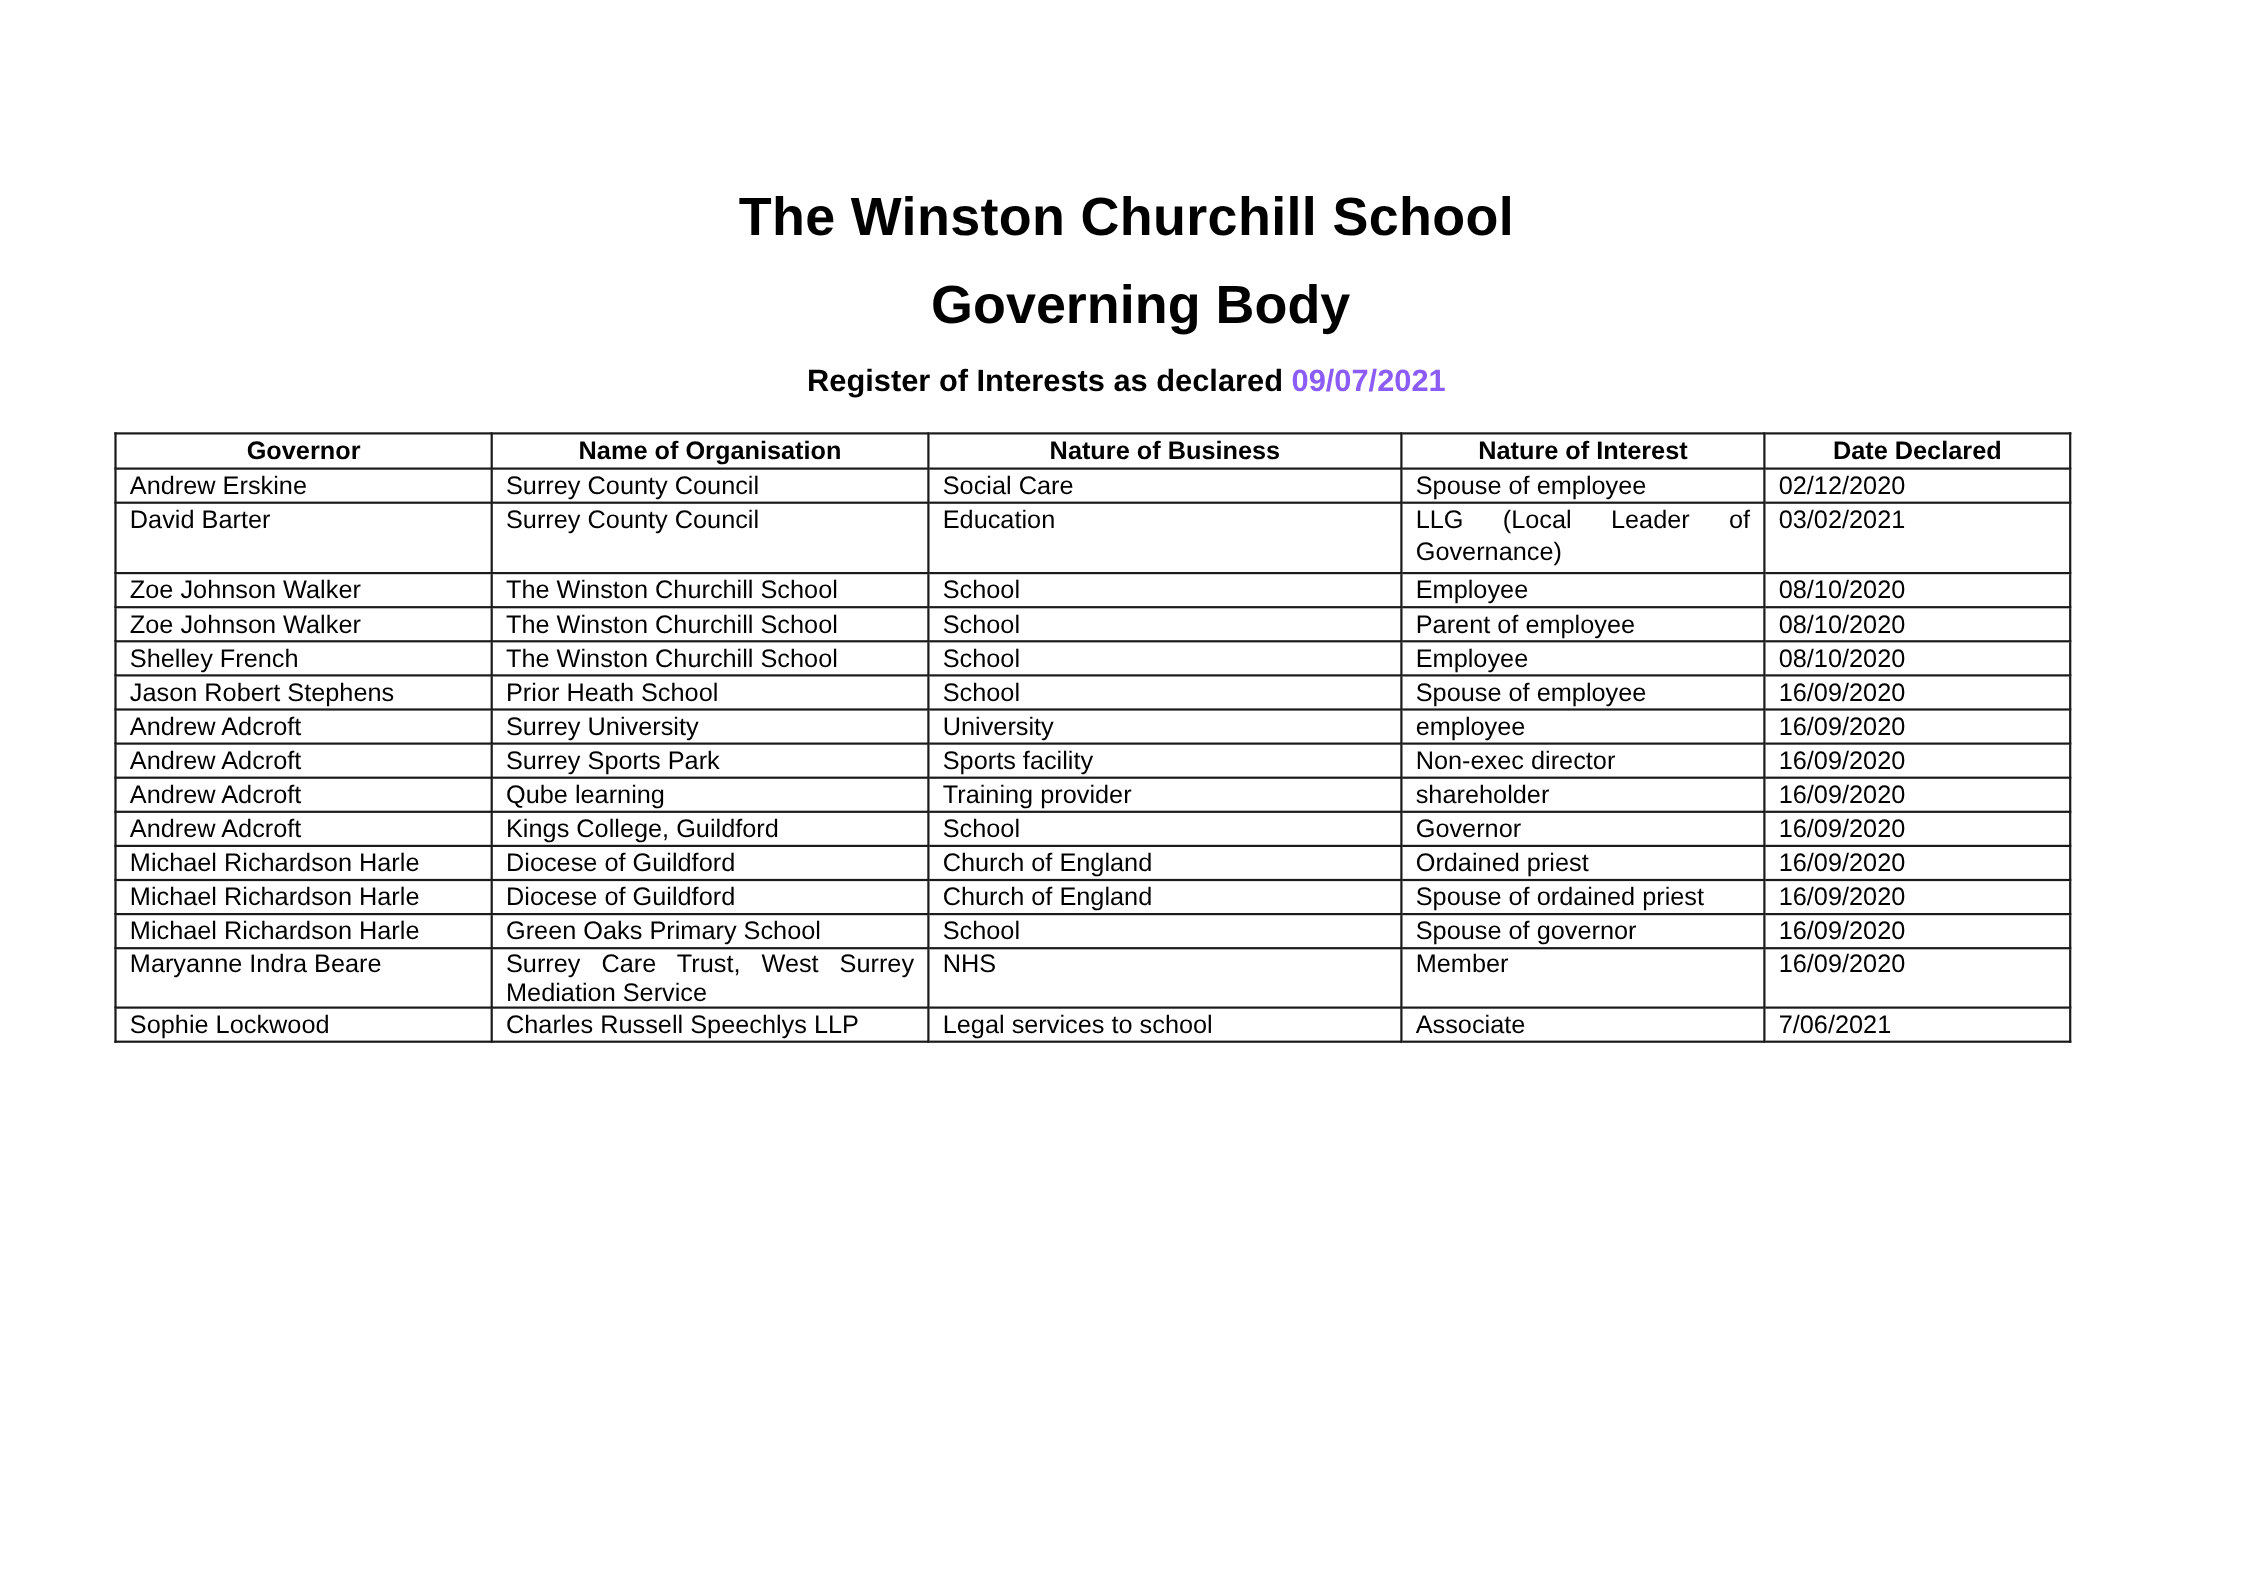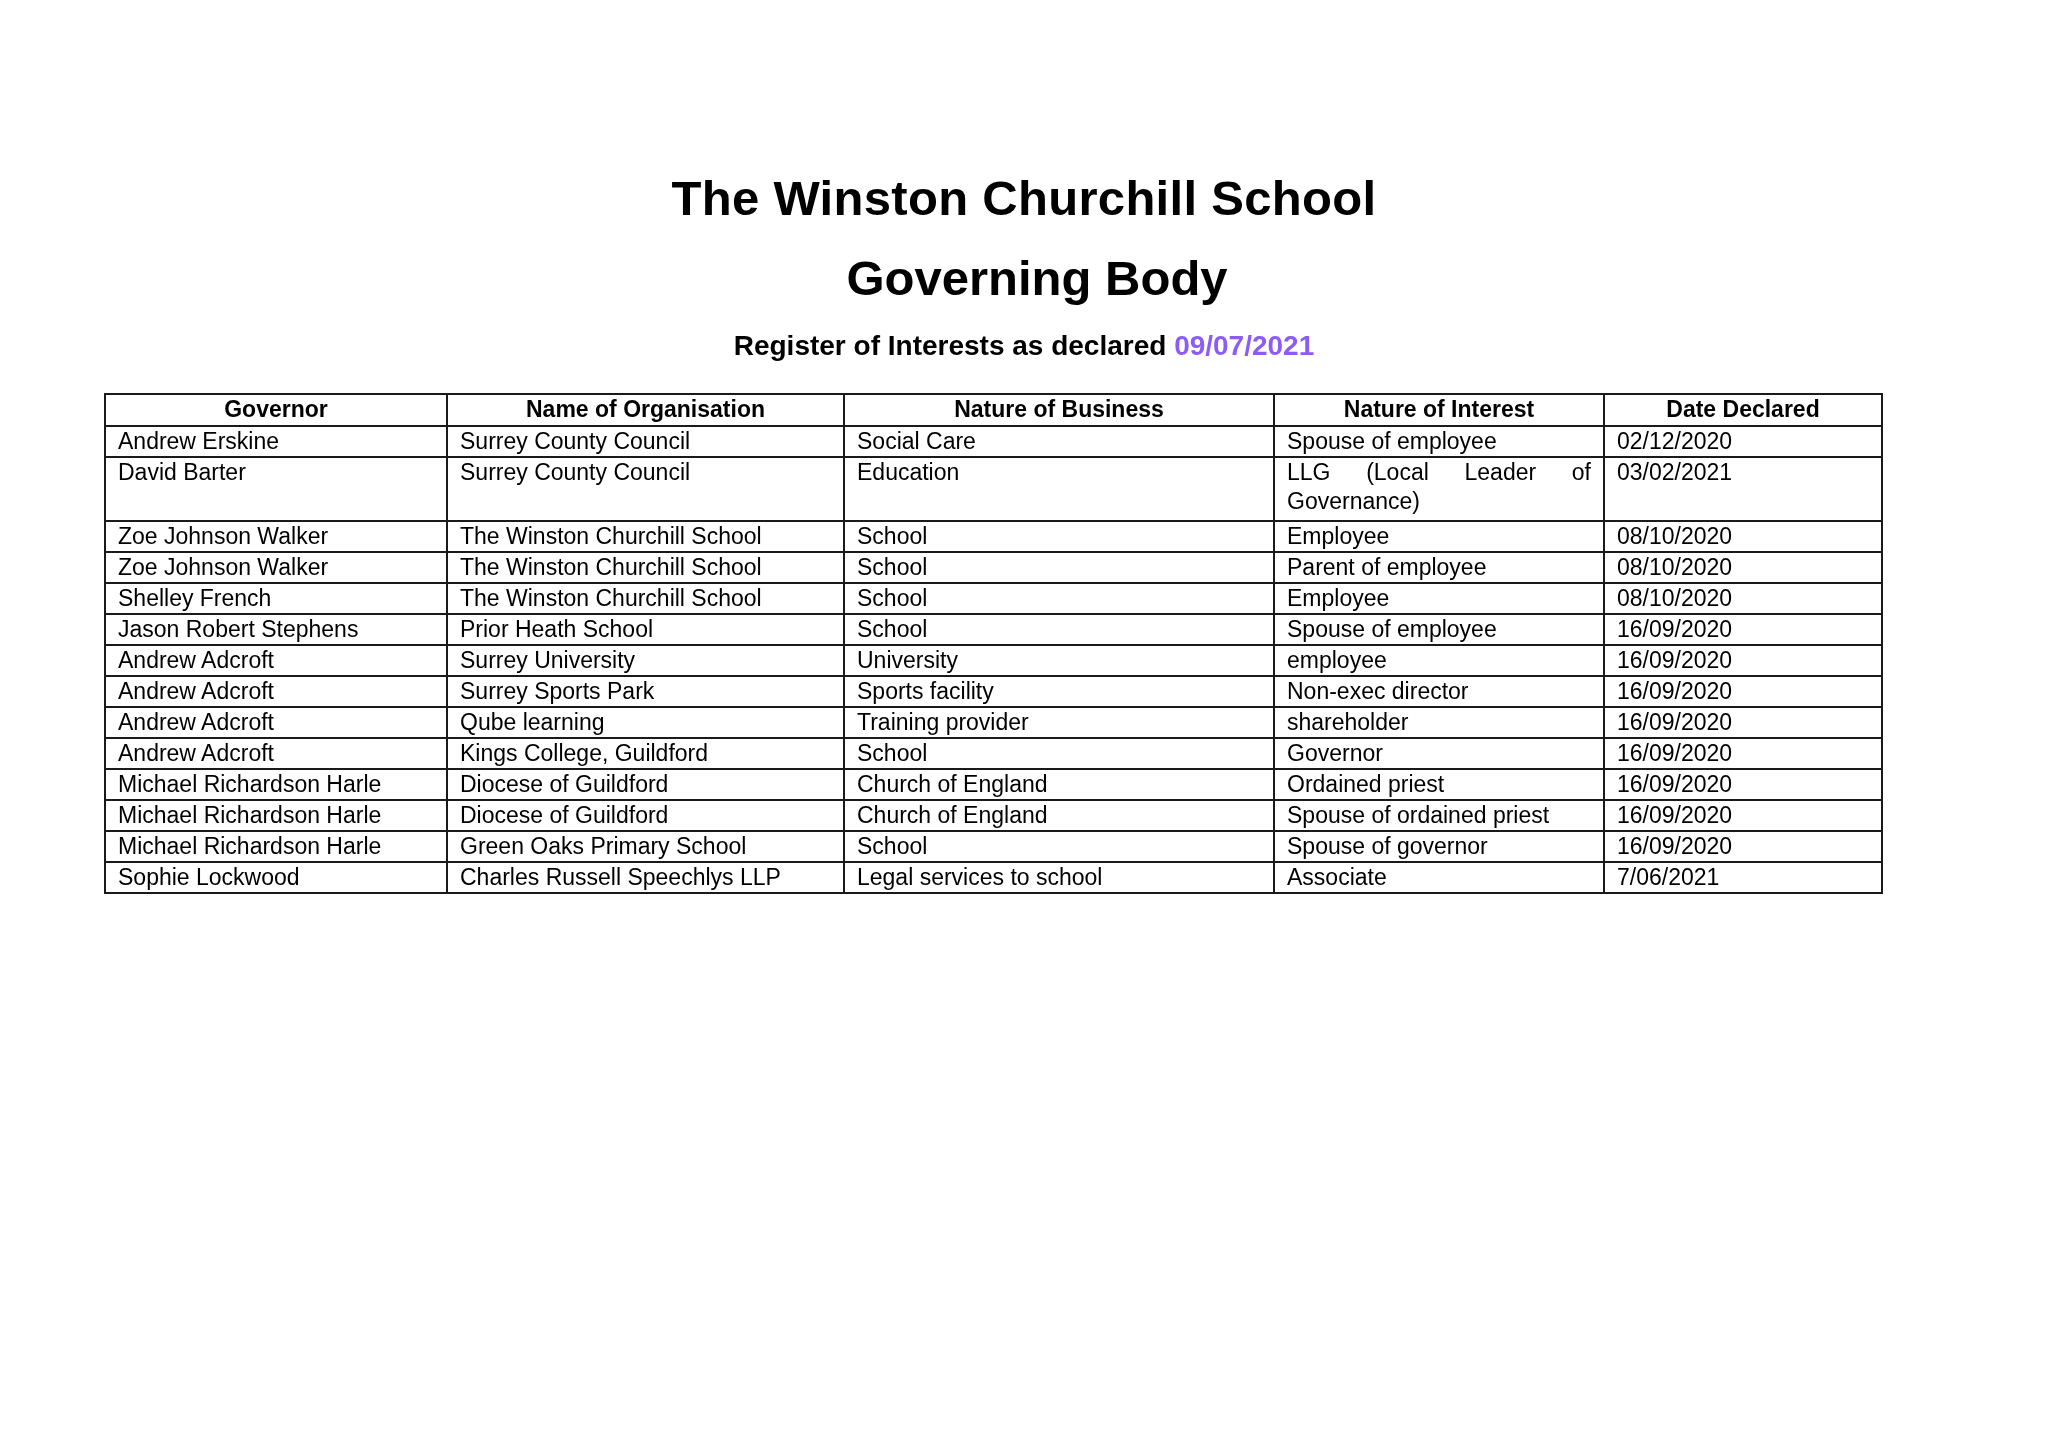--- a/index.html
+++ b/index.html
@@ -188,20 +188,27 @@
       <td>Spouse of ordained priest</td>
       <td>16/09/2020</td>
     </tr>
     <tr>
       <td>Michael Richardson Harle</td>
       <td>Green Oaks Primary School</td>
       <td>School</td>
       <td>Spouse of governor</td>
       <td>16/09/2020</td>
     </tr>
+    <tr class="tall2">
+      <td>Maryanne Indra Beare</td>
+      <td class="justify">Surrey Care Trust, West Surrey Mediation Service</td>
+      <td>NHS</td>
+      <td>Member</td>
+      <td>16/09/2020</td>
+    </tr>
     <tr>
       <td>Sophie Lockwood</td>
       <td>Charles Russell Speechlys LLP</td>
       <td>Legal services to school</td>
       <td>Associate</td>
       <td>7/06/2021</td>
     </tr>
   </tbody>
 </table>
 

